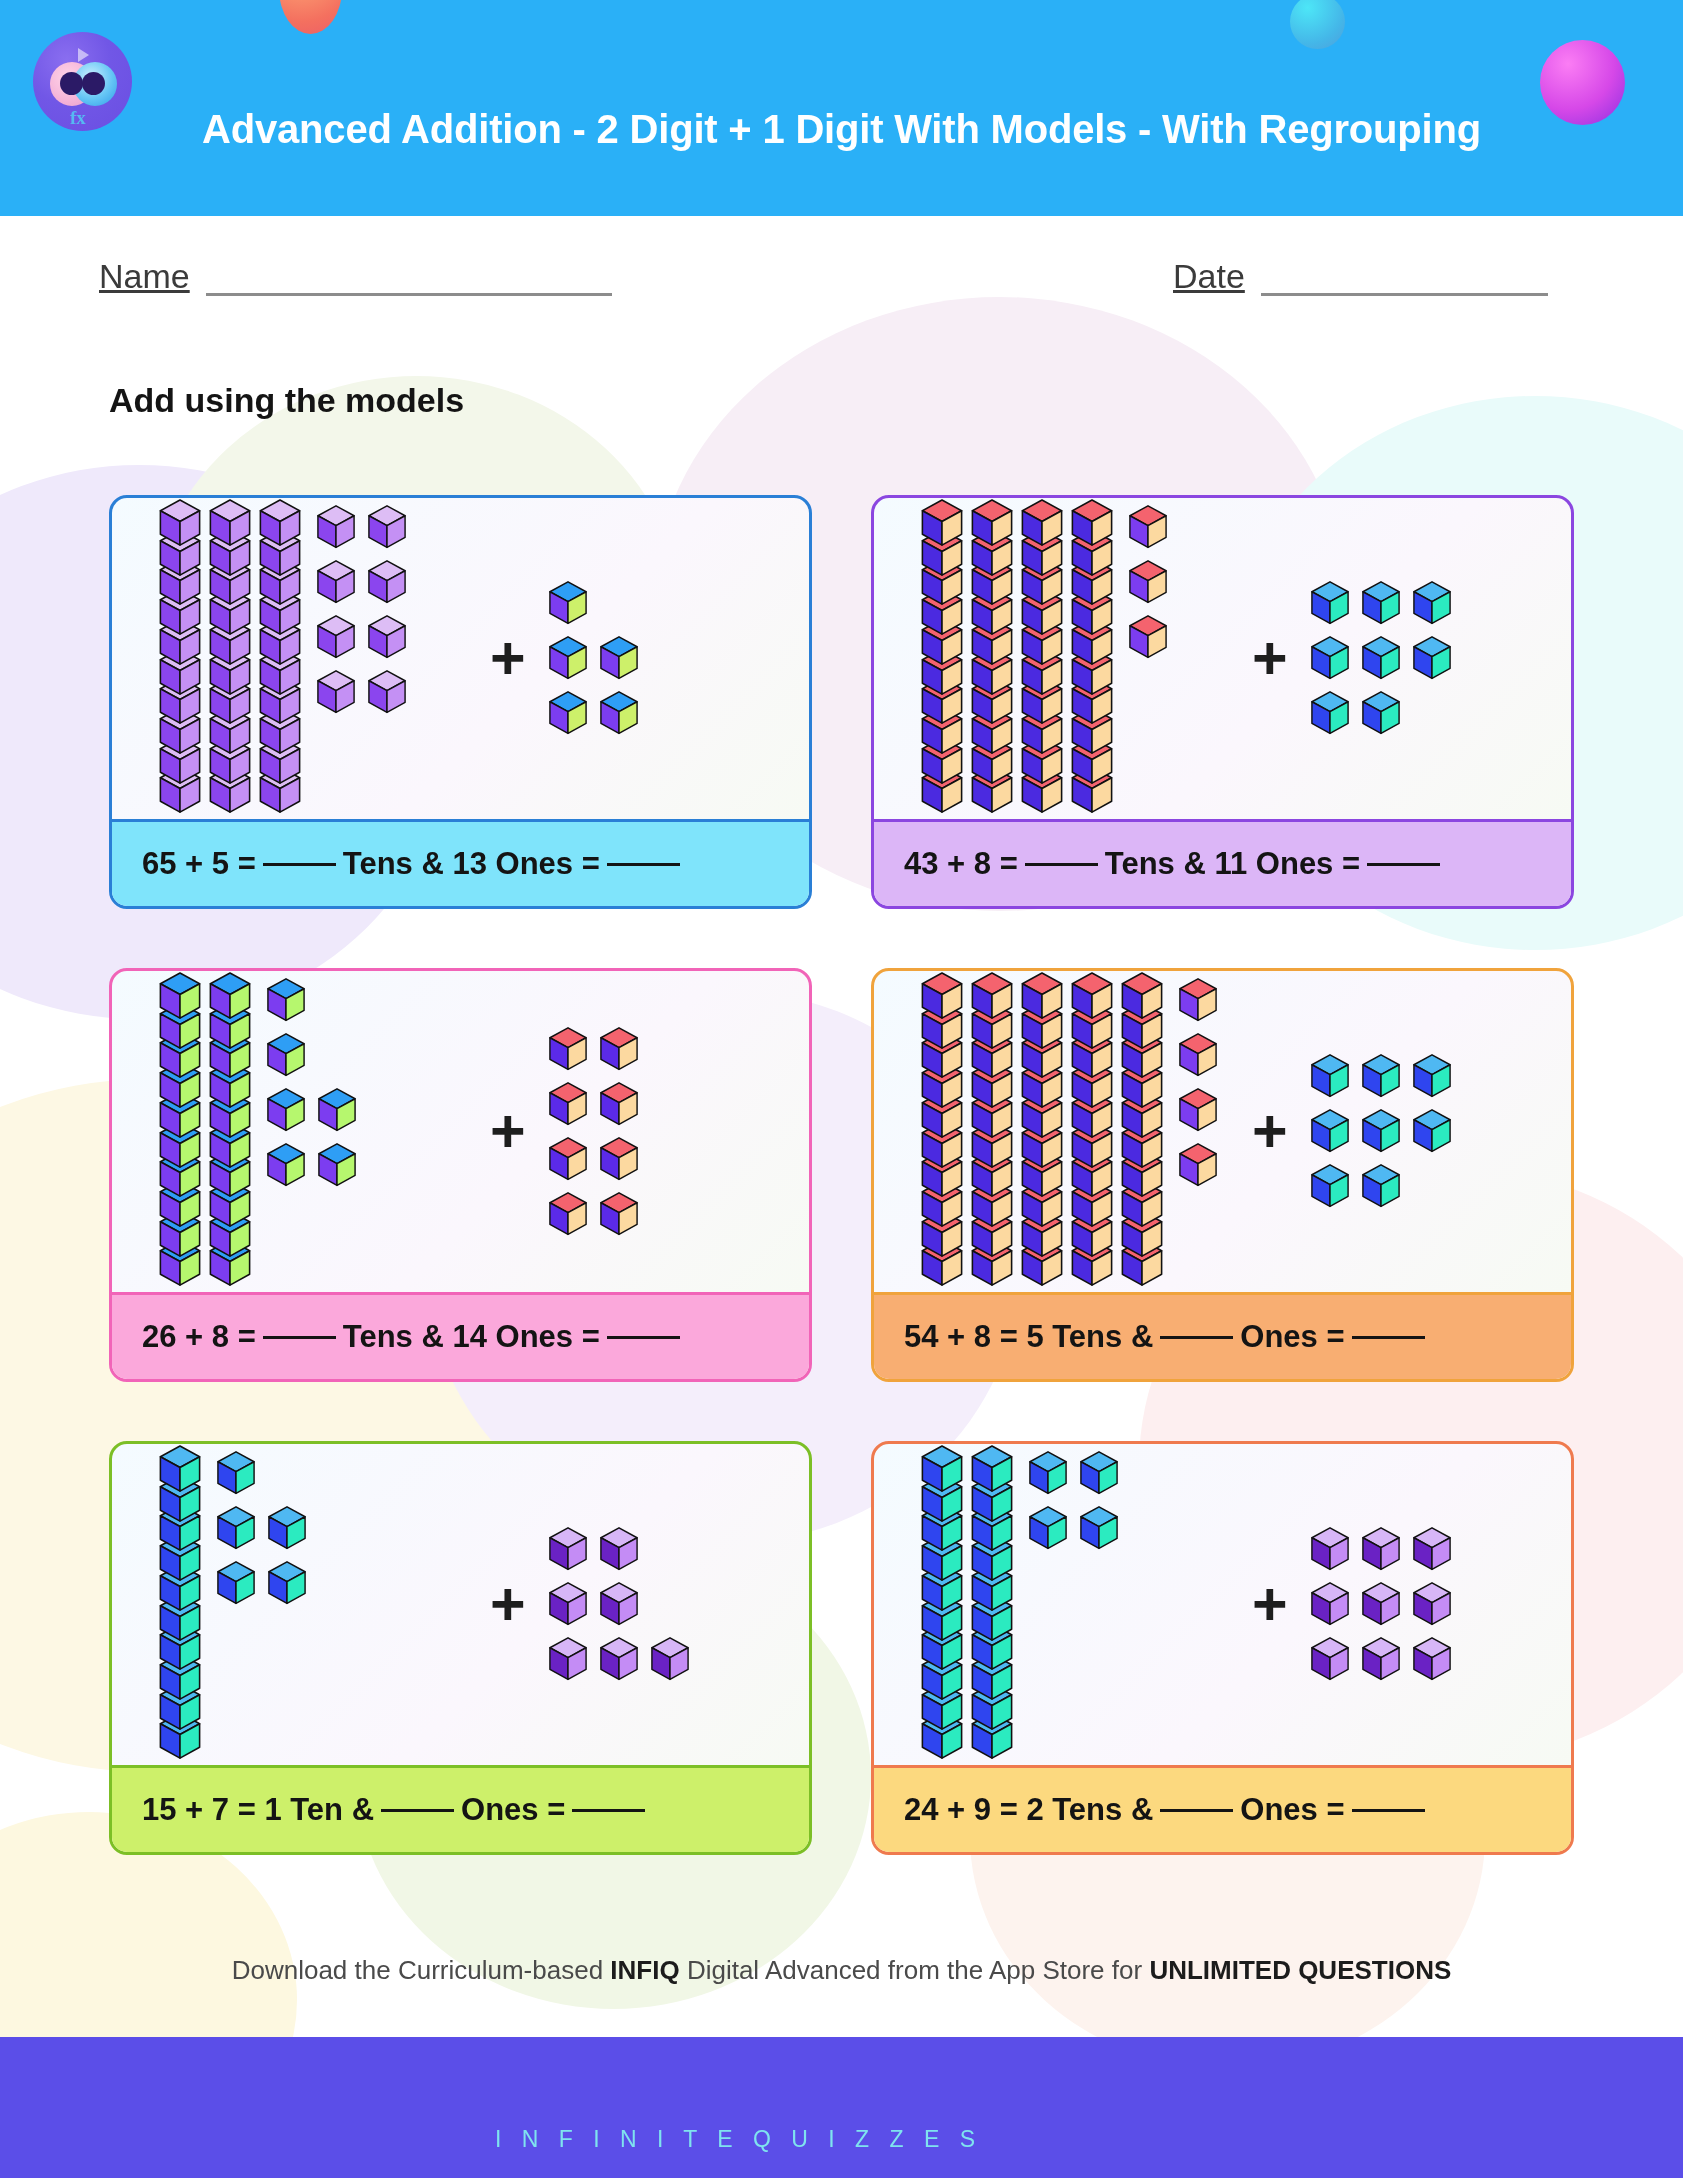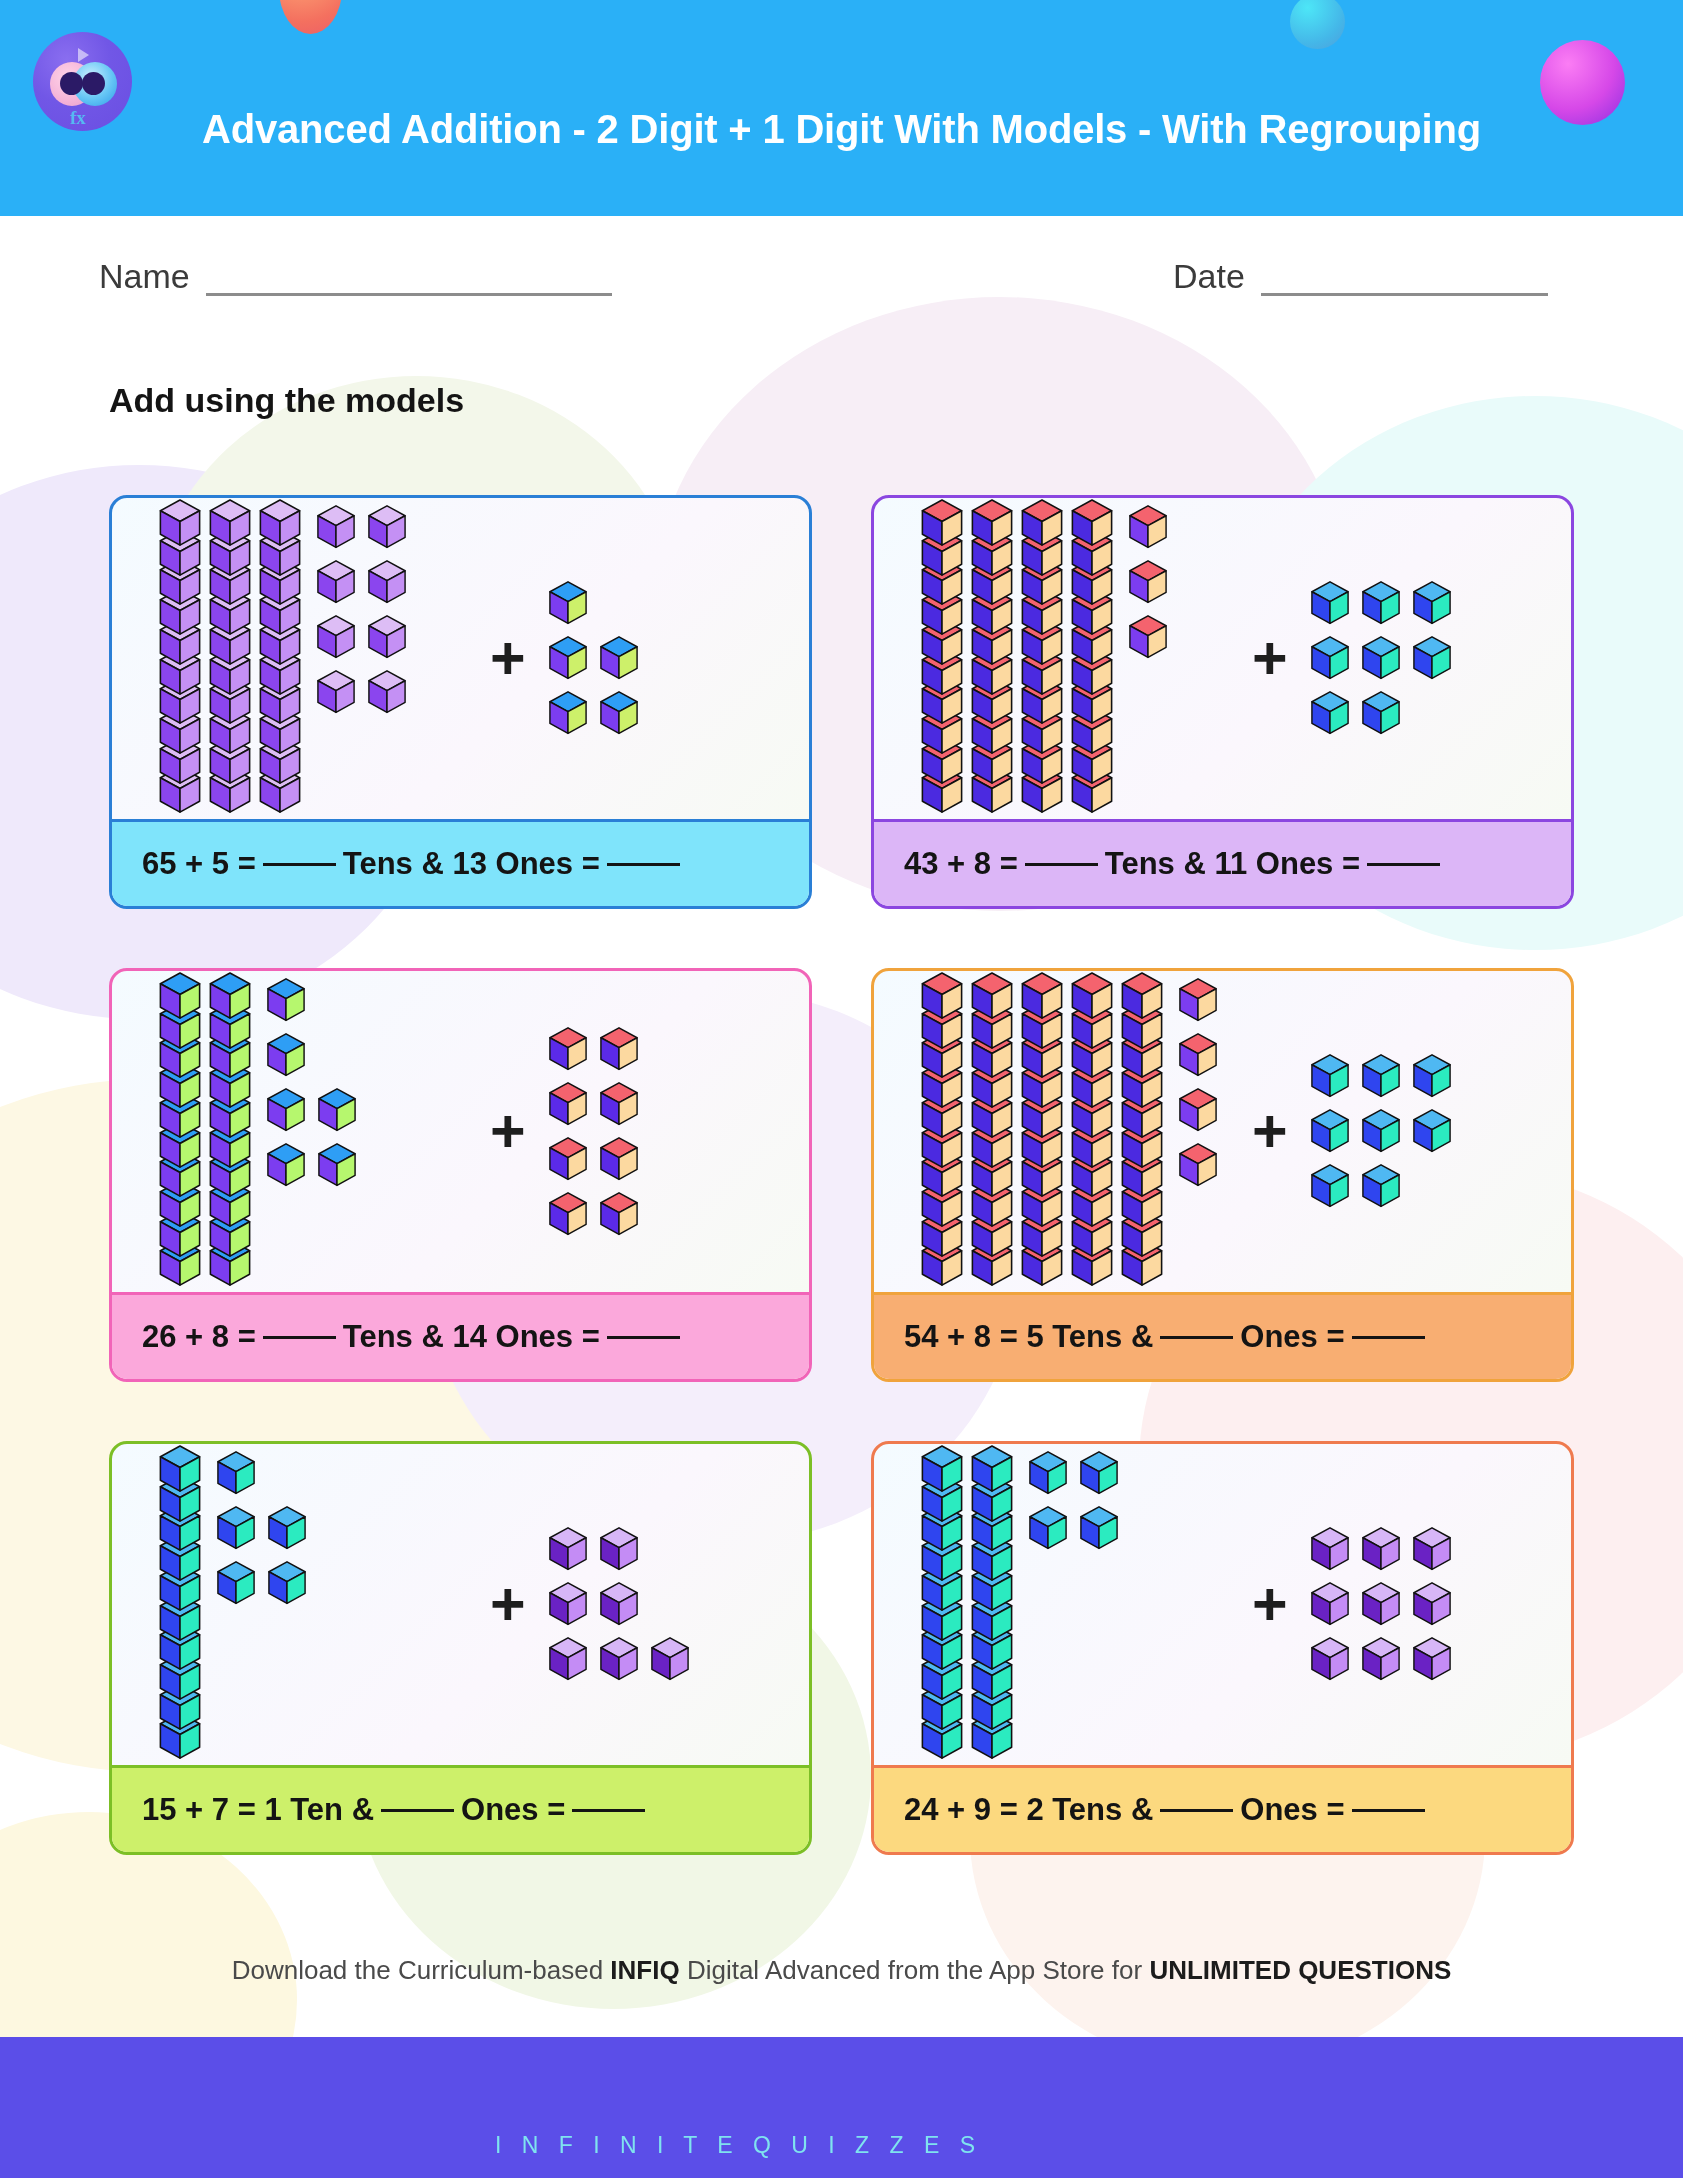--- a/index.html
+++ b/index.html
@@ -67,21 +67,21 @@
     font-family: "Liberation Sans", sans-serif;
   }
   #hdr-title {
     position: absolute; left: 0; top: 107px; width: 1683px; text-align: center;
     color: #ffffff; font-size: 40px; font-weight: bold; letter-spacing: -0.2px;
   }
 
   
   #meta { position: absolute; left: 0; top: 255; width: 1683px; z-index: 4; }
   .meta-row { position: absolute; display: flex; align-items: flex-end; gap: 16px; }
-  .meta-label { font-size: 34px; color: #3b3b3b; font-family: "Liberation Sans", sans-serif; }
+  .meta-label { font-size: 34px; color: #3b3b3b; font-family: "Liberation Sans", sans-serif; text-decoration: underline; }
   .meta-line { background: #8c8c8c; height: 3px; }
 
   #instruction {
     position: absolute; left: 109px; top: 381px; z-index: 4;
     font-size: 34px; font-weight: bold; color: #141414;
   }
 
   
   #grid {
     position: absolute; left: 109px; top: 495px;
@@ -127,21 +127,21 @@
   #foot-note b { color: #1c1c1c; }
   #footer {
     position: absolute; left: 0; top: 2037px; width: 1683px; height: 141px;
     background: #5b4ee8; z-index: 4;
   }
   #foot-url {
     position: absolute; left: 0; top: 32px; width: 1683px; text-align: center;
     color: #ffffff; font-size: 29px; letter-spacing: 6px; font-weight: bold;
   }
   #foot-tag {
-    position: absolute; left: 0; top: 95px; width: 1477px; text-align: center;
+    position: absolute; left: 0; top: 89px; width: 1477px; text-align: center;
     color: #7fe3ef; font-size: 23px; letter-spacing: 7px;
   }
 </style>
 </head>
 <body>
 
 <div id="page-bg">
   <div class="blob b1"></div>
   <div class="blob b2"></div>
   <div class="blob b3"></div>

